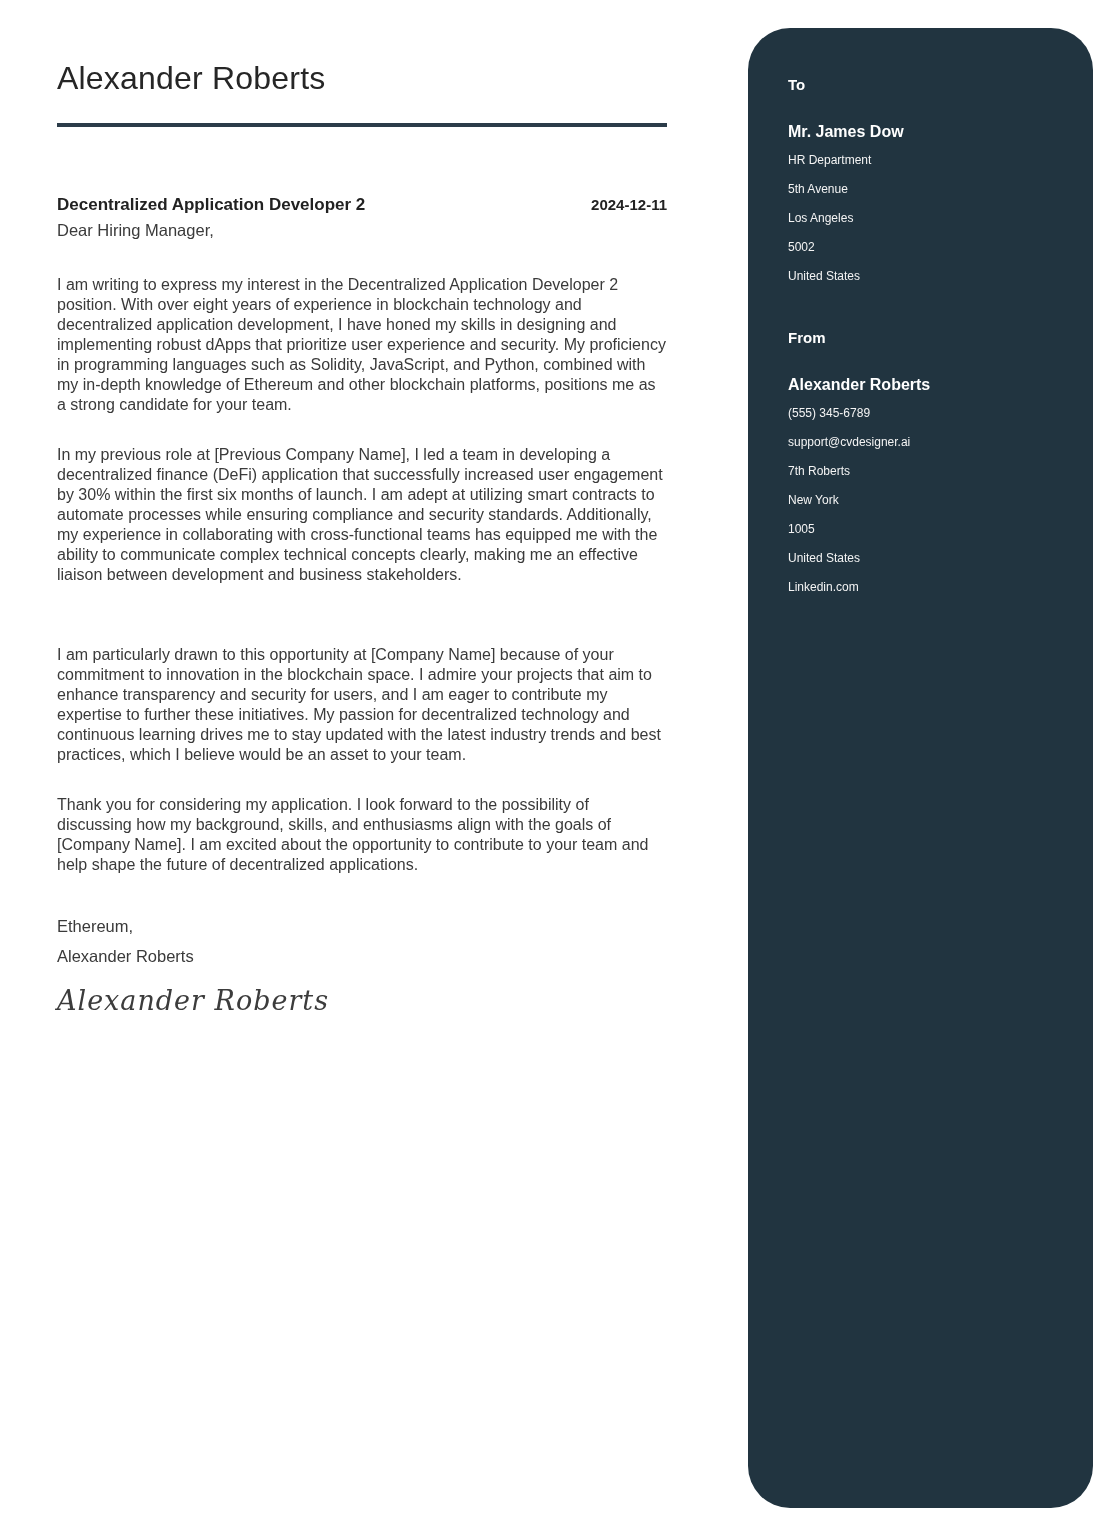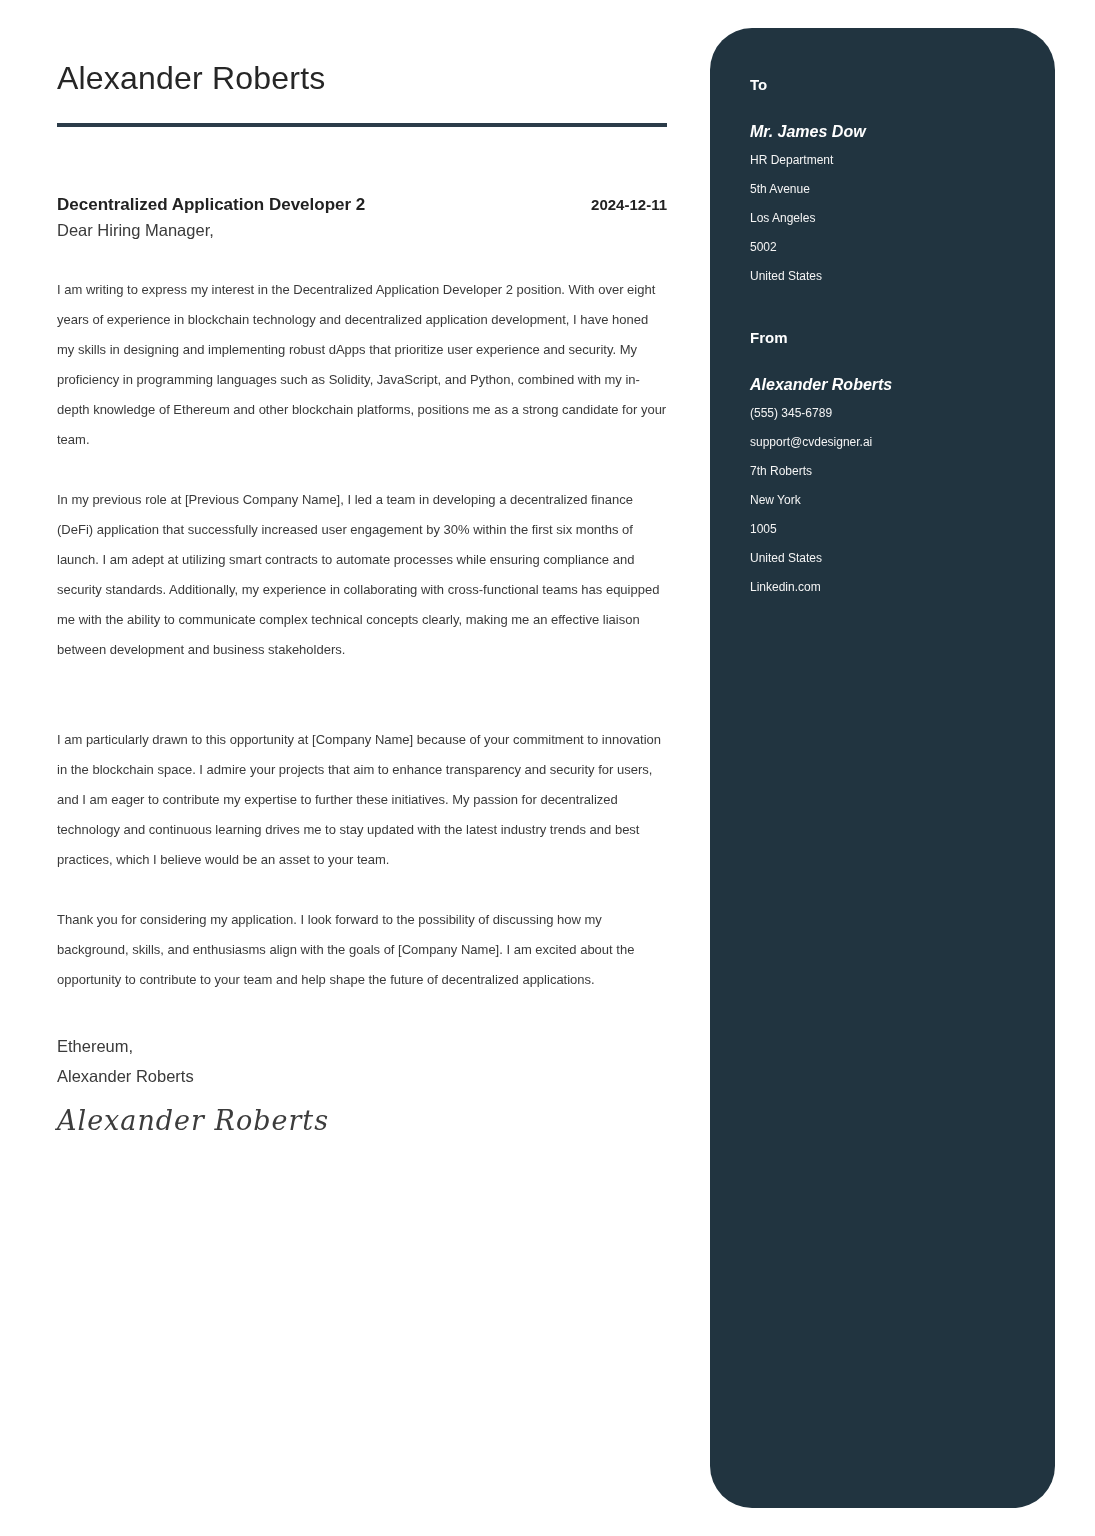--- a/index.html
+++ b/index.html
@@ -18,32 +18,32 @@
   .main{position:absolute;left:57px;top:0;width:610px;}
   .name{margin-top:60px;font-size:32px;font-weight:400;color:var(--heading);
     letter-spacing:.2px;}
   .divider{margin-top:26px;height:4px;background:var(--divider);width:100%;}
   .title-row{margin-top:68px;display:flex;justify-content:space-between;
     align-items:baseline;}
   .job-title{font-size:17px;font-weight:700;color:#222222;}
   .date{font-size:15px;font-weight:700;color:#222222;}
   .salutation{font-size:16.5px;color:var(--body-text);
     line-height:30px;}
-  .para{margin-top:30px;font-size:13px;line-height:30px;color:var(--body-text);}
+  .para{margin-top:30px;font-size:16px;line-height:20px;color:var(--body-text);}
   .para.gap-large{margin-top:60px;}
   .closing{margin-top:36px;font-size:16.5px;line-height:30px;color:var(--body-text);}
   .signature{margin-top:14px;font-family:"DejaVu Serif","Liberation Serif",serif;
     font-style:italic;font-size:27px;color:#3c3c3c;letter-spacing:1px;}
 
   
-  .sidebar{position:absolute;left:710px;top:28px;width:345px;height:1480px;
+  .sidebar{position:absolute;left:748px;top:28px;width:345px;height:1480px;
     background:var(--sidebar-bg);border-radius:42px;padding:48px 40px;
     color:var(--sidebar-text);}
   .section-label{font-size:15px;font-weight:700;color:#ffffff;}
-  .contact-name{font-size:16px;font-weight:700;margin-top:24px;line-height:29px;font-style:italic;}
+  .contact-name{font-size:16px;font-weight:700;margin-top:24px;line-height:29px;}
   .contact-line{font-size:12px;line-height:29px;color:#f4f4f4;}
   .section-from{margin-top:38px;}
 </style>
 </head>
 <body>
 
 <div class="page">
 
   <div class="main">
     <div class="name">Alexander Roberts</div>

